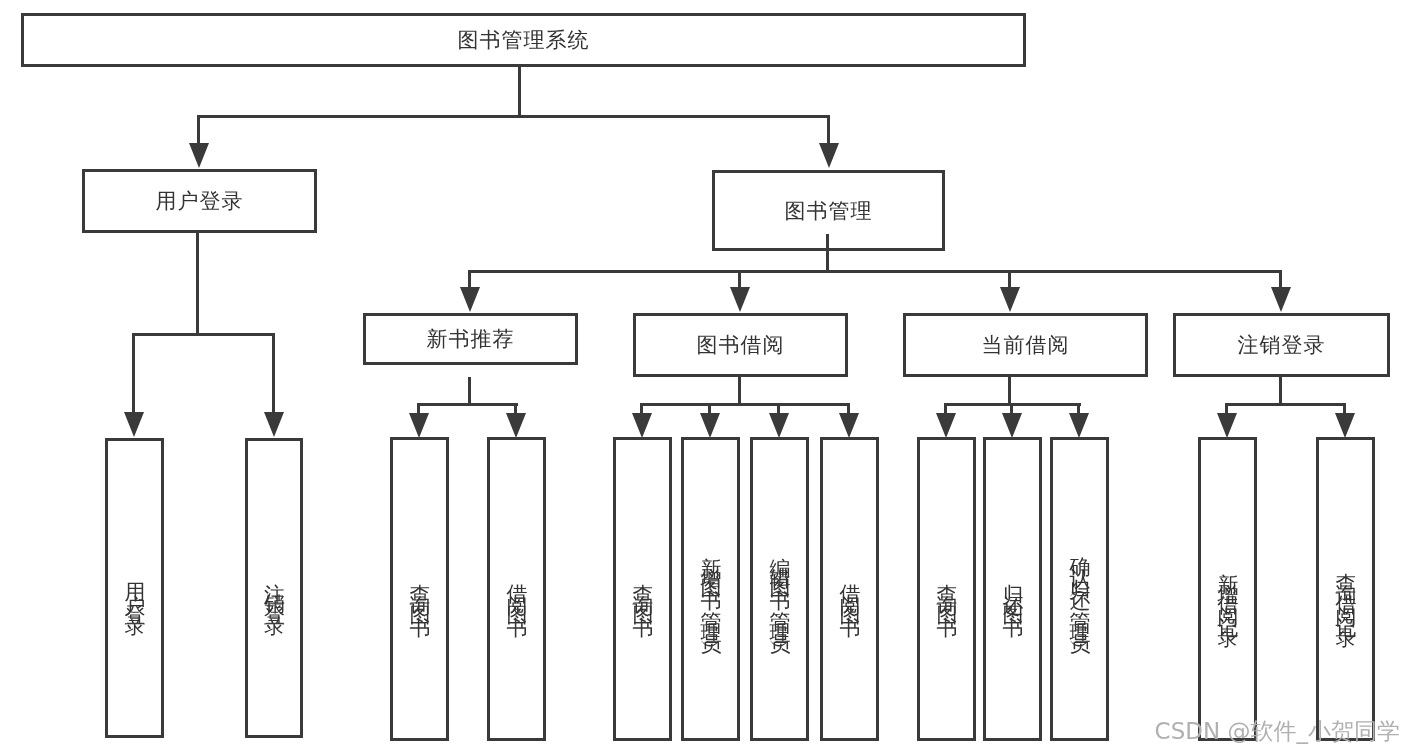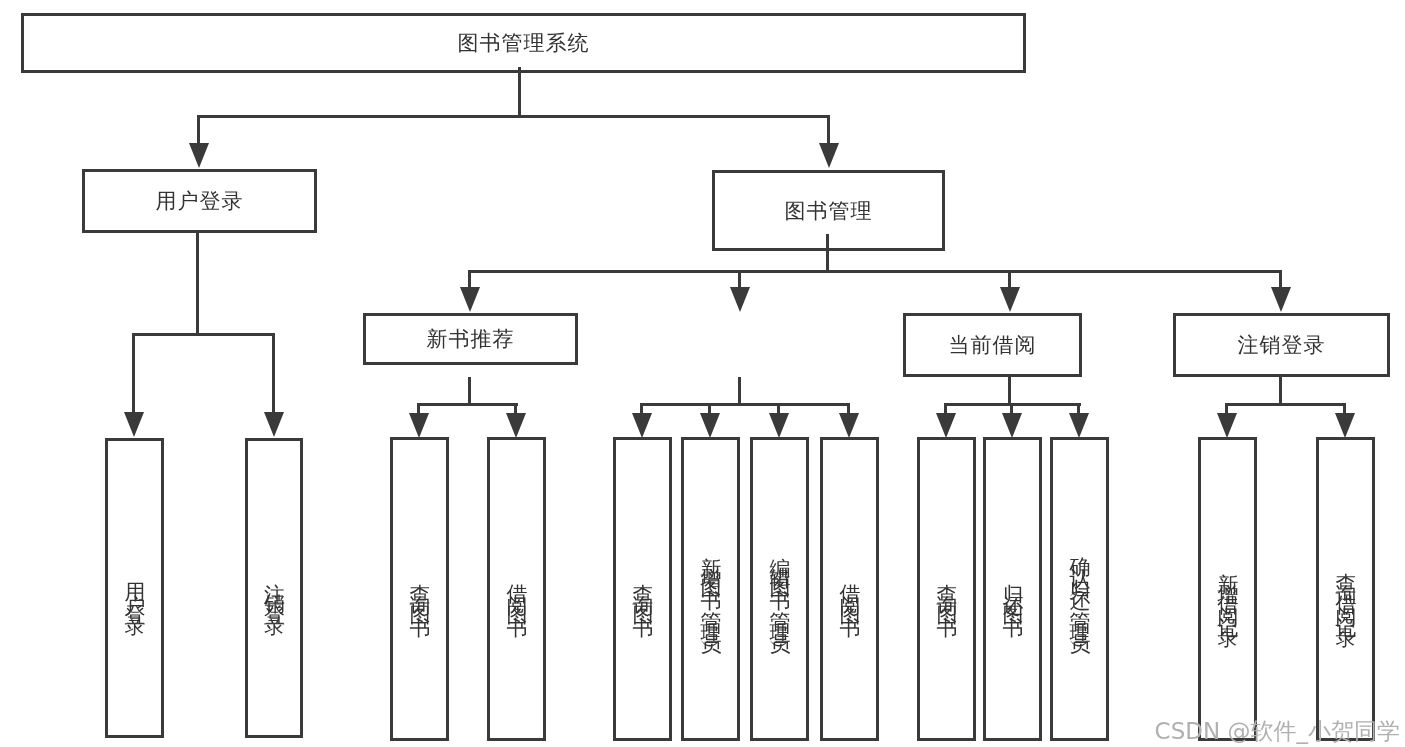--- a/index.html
+++ b/index.html
@@ -50,21 +50,21 @@
     font-size: 23px;
     color: #b0b0b0;
     white-space: nowrap;
   }
 </style>
 </head>
 <body>
 
 <div class="canvas">
 
-  <div class="node hnode" style="left:21px; top:13px; width:1005px; height:60px;">
+  <div class="node hnode" style="left:21px; top:13px; width:1005px; height:54px;">
     <span class="label">图书管理系统</span>
   </div>
 
   <div class="vline" style="left:518px; top:67px; height:50px;"></div>
   <div class="hline" style="left:197px; top:115px; width:633px;"></div>
   <div class="vline" style="left:197px; top:115px; height:28px;"></div>
   <div class="arrow" style="left:189px; top:143px;"></div>
   <div class="vline" style="left:827px; top:115px; height:28px;"></div>
   <div class="arrow" style="left:819px; top:143px;"></div>
 
@@ -96,21 +96,24 @@
   <div class="vline" style="left:738px; top:270px; height:18px;"></div>
   <div class="arrow" style="left:730px; top:287px;"></div>
   <div class="vline" style="left:1008px; top:270px; height:18px;"></div>
   <div class="arrow" style="left:1000px; top:287px;"></div>
   <div class="vline" style="left:1279px; top:270px; height:18px;"></div>
   <div class="arrow" style="left:1271px; top:287px;"></div>
 
   <div class="node hnode" style="left:363px; top:313px; width:215px; height:52px;">
     <span class="label">新书推荐</span>
   </div>
-  <div class="node hnode" style="left:903px; top:313px; width:179px; height:64px;">
+  <div class="node hnode" style="left:633px; top:313px; width:215px; height:64px;">
+    <span class="label">图书借阅</span>
+  </div>
+  <div class="node hnode" style="left:903px; top:313px; width:245px; height:64px;">
     <span class="label">当前借阅</span>
   </div>
   <div class="node hnode" style="left:1173px; top:313px; width:217px; height:64px;">
     <span class="label">注销登录</span>
   </div>
 
   <div class="vline" style="left:468px; top:377px; height:29px;"></div>
   <div class="hline" style="left:418px; top:403px; width:100px;"></div>
   <div class="vline" style="left:417px; top:403px; height:12px;"></div>
   <div class="arrow" style="left:409px; top:413px;"></div>

